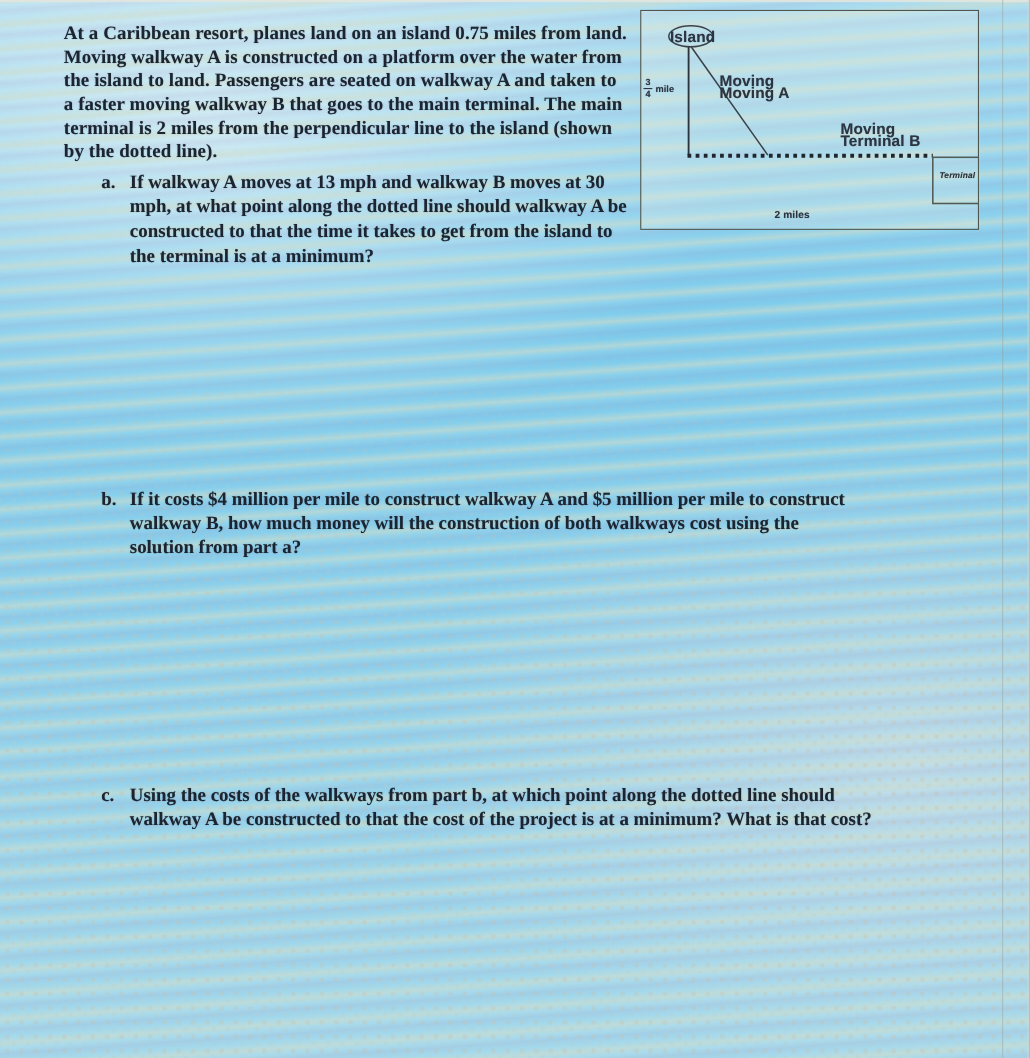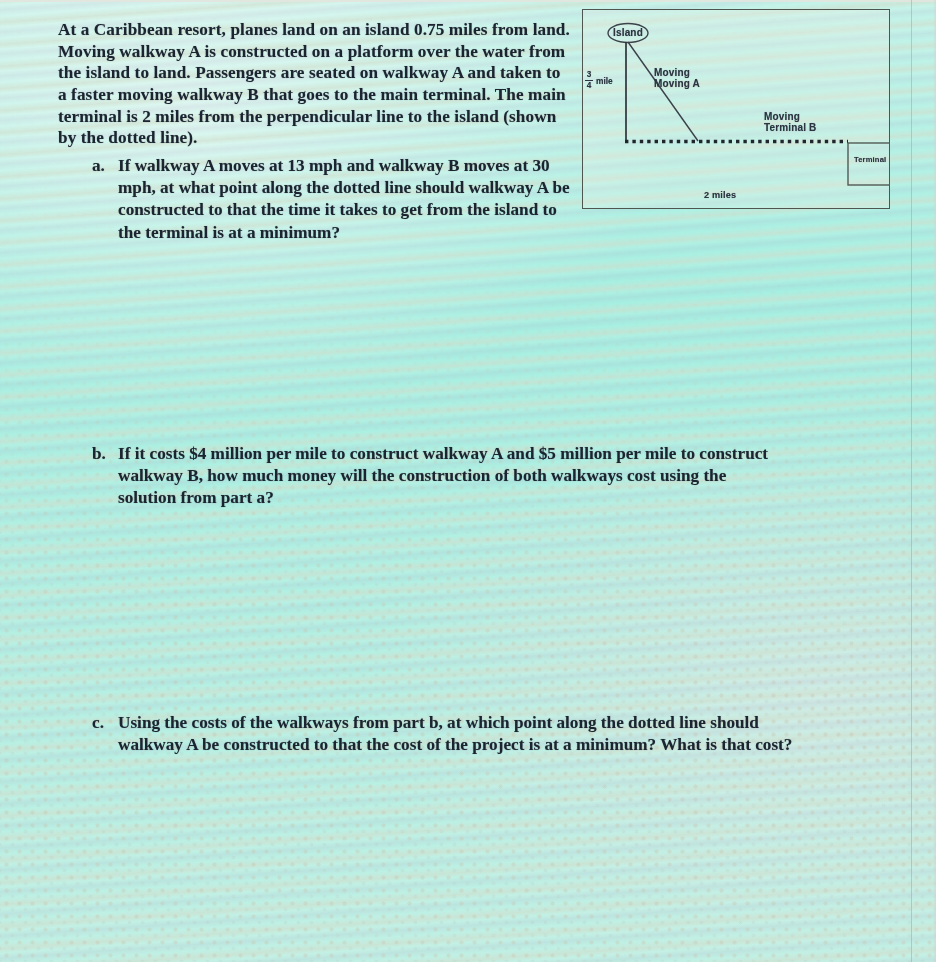--- a/index.html
+++ b/index.html
@@ -15,21 +15,21 @@
     font-family: "Liberation Serif", "DejaVu Serif", serif;
     position: relative;
   }
 
   
   #page {
     position: absolute;
     inset: 0;
     width: 936px;
     height: 962px;
-    background-color: #5eead4;
+    background-color: #0ea5e9;
     overflow: hidden;
   }
   .tex {
     position: absolute;
     inset: 0;
     pointer-events: none;
   }
   
   .tex-bands {
     background-image: repeating-linear-gradient(
@@ -140,21 +140,21 @@
   }
   #figure svg {
     position: absolute;
     left: 0;
     top: 0;
   }
   .fig-label {
     position: absolute;
     font-family: "Liberation Sans", "DejaVu Sans", sans-serif;
     font-weight: bold;
-    font-size: 10px;
+    font-size: 14px;
     line-height: 10.5px;
     color: #2b3440;
     letter-spacing: 0.15px;
     white-space: nowrap;
     text-shadow: 0 0 0.8px rgba(43, 52, 64, 0.45);
   }
   #lbl-island {
     left: 27px;
     top: 19px;
     width: 38px;
@@ -165,20 +165,21 @@
   #lbl-2miles {
     left: 122px;
     top: 141px;
     font-size: 9.2px;
     margin-top: 40px;
   }
   #lbl-terminal {
     left: 272px;
     top: 146px;
     font-size: 7.6px;
+    font-style: italic;
   }
   #lbl-frac {
     position: absolute;
     left: 3px;
     top: 62px;
     display: flex;
     align-items: center;
     gap: 3px;
     font-family: "Liberation Sans", "DejaVu Sans", sans-serif;
     font-weight: bold;

